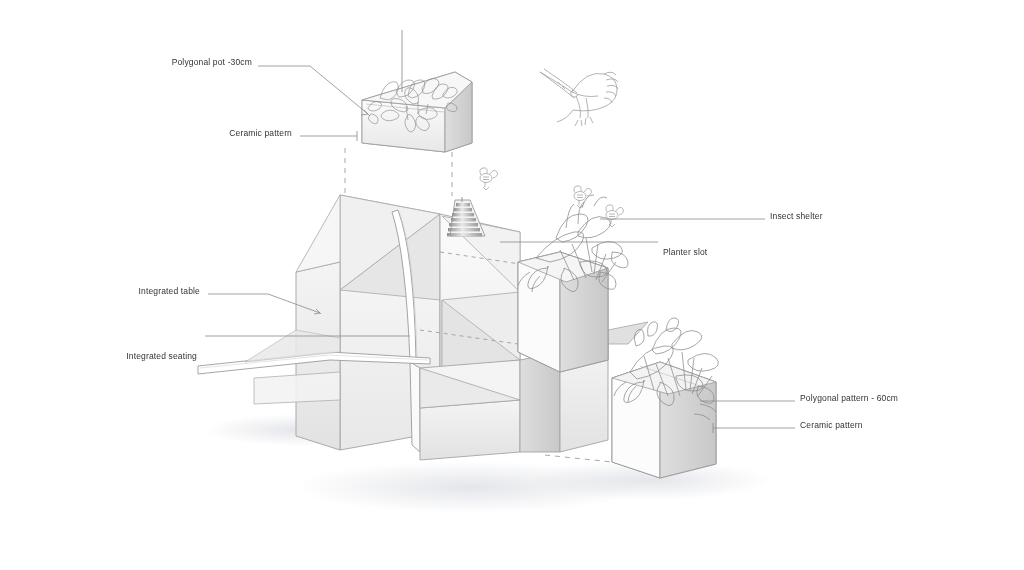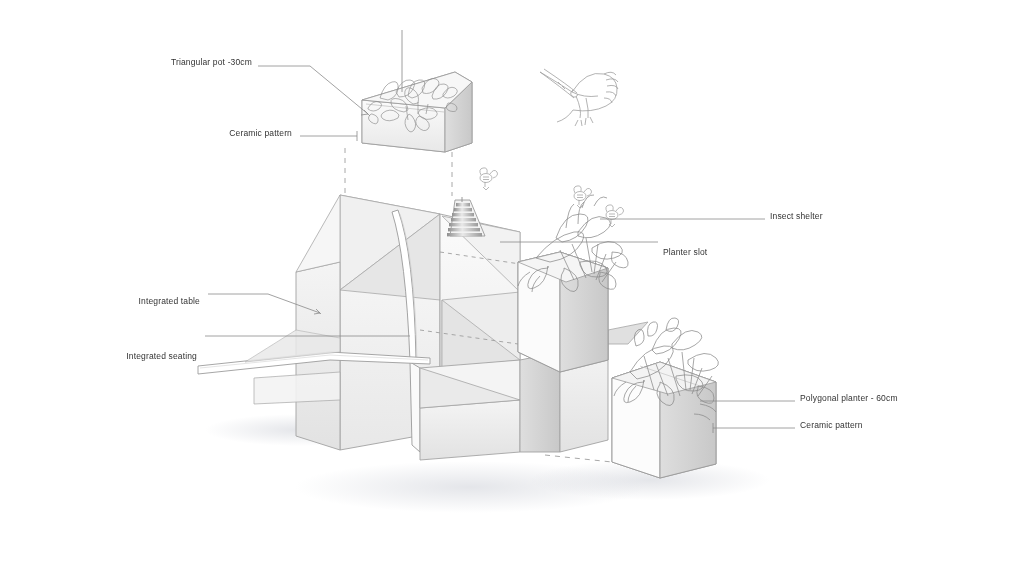--- a/index.html
+++ b/index.html
@@ -238,29 +238,29 @@
       <path d="M316,309 l5,5 M320,313 l-6,1"></path>
       <path d="M205,336 L410,336"></path>
       <path d="M765,219 L600,219"></path>
       <path d="M658,242 L500,242"></path>
       <path d="M795,401 L700,401"></path>
       <path d="M795,428 L713,428"></path>
       <path d="M713,423 L713,433"></path>
     </g>
   </svg>
 
-  <div class="lbl l" style="left:0px;top:58px;width:258px;padding-right:6px;box-sizing:border-box;">Triangular pot -30cm</div>
+  <div class="lbl l" style="left:0px;top:58px;width:258px;padding-right:6px;box-sizing:border-box;">Polygonal pot -30cm</div>
 
   <div class="lbl l" style="left:0px;top:129px;width:298px;padding-right:6px;box-sizing:border-box;">Ceramic pattern</div>
 
-  <div class="lbl l" style="left:0px;top:287px;width:206px;padding-right:6px;box-sizing:border-box;margin-top:10px;">Integrated table</div>
+  <div class="lbl l" style="left:0px;top:287px;width:206px;padding-right:6px;box-sizing:border-box;">Integrated table</div>
 
   <div class="lbl l" style="left:0px;top:329px;width:203px;padding-right:6px;box-sizing:border-box;margin-top:23px;">Integrated seating</div>
 
   <div class="lbl r" style="left:770px;top:212px;">Insect shelter</div>
 
   <div class="lbl r" style="left:663px;top:248px;">Planter slot</div>
 
-  <div class="lbl r" style="left:800px;top:394px;">Polygonal planter - 60cm</div>
+  <div class="lbl r" style="left:800px;top:394px;">Polygonal pattern - 60cm</div>
 
   <div class="lbl r" style="left:800px;top:421px;">Ceramic pattern</div>
 
 </div>
 
 </body></html>

